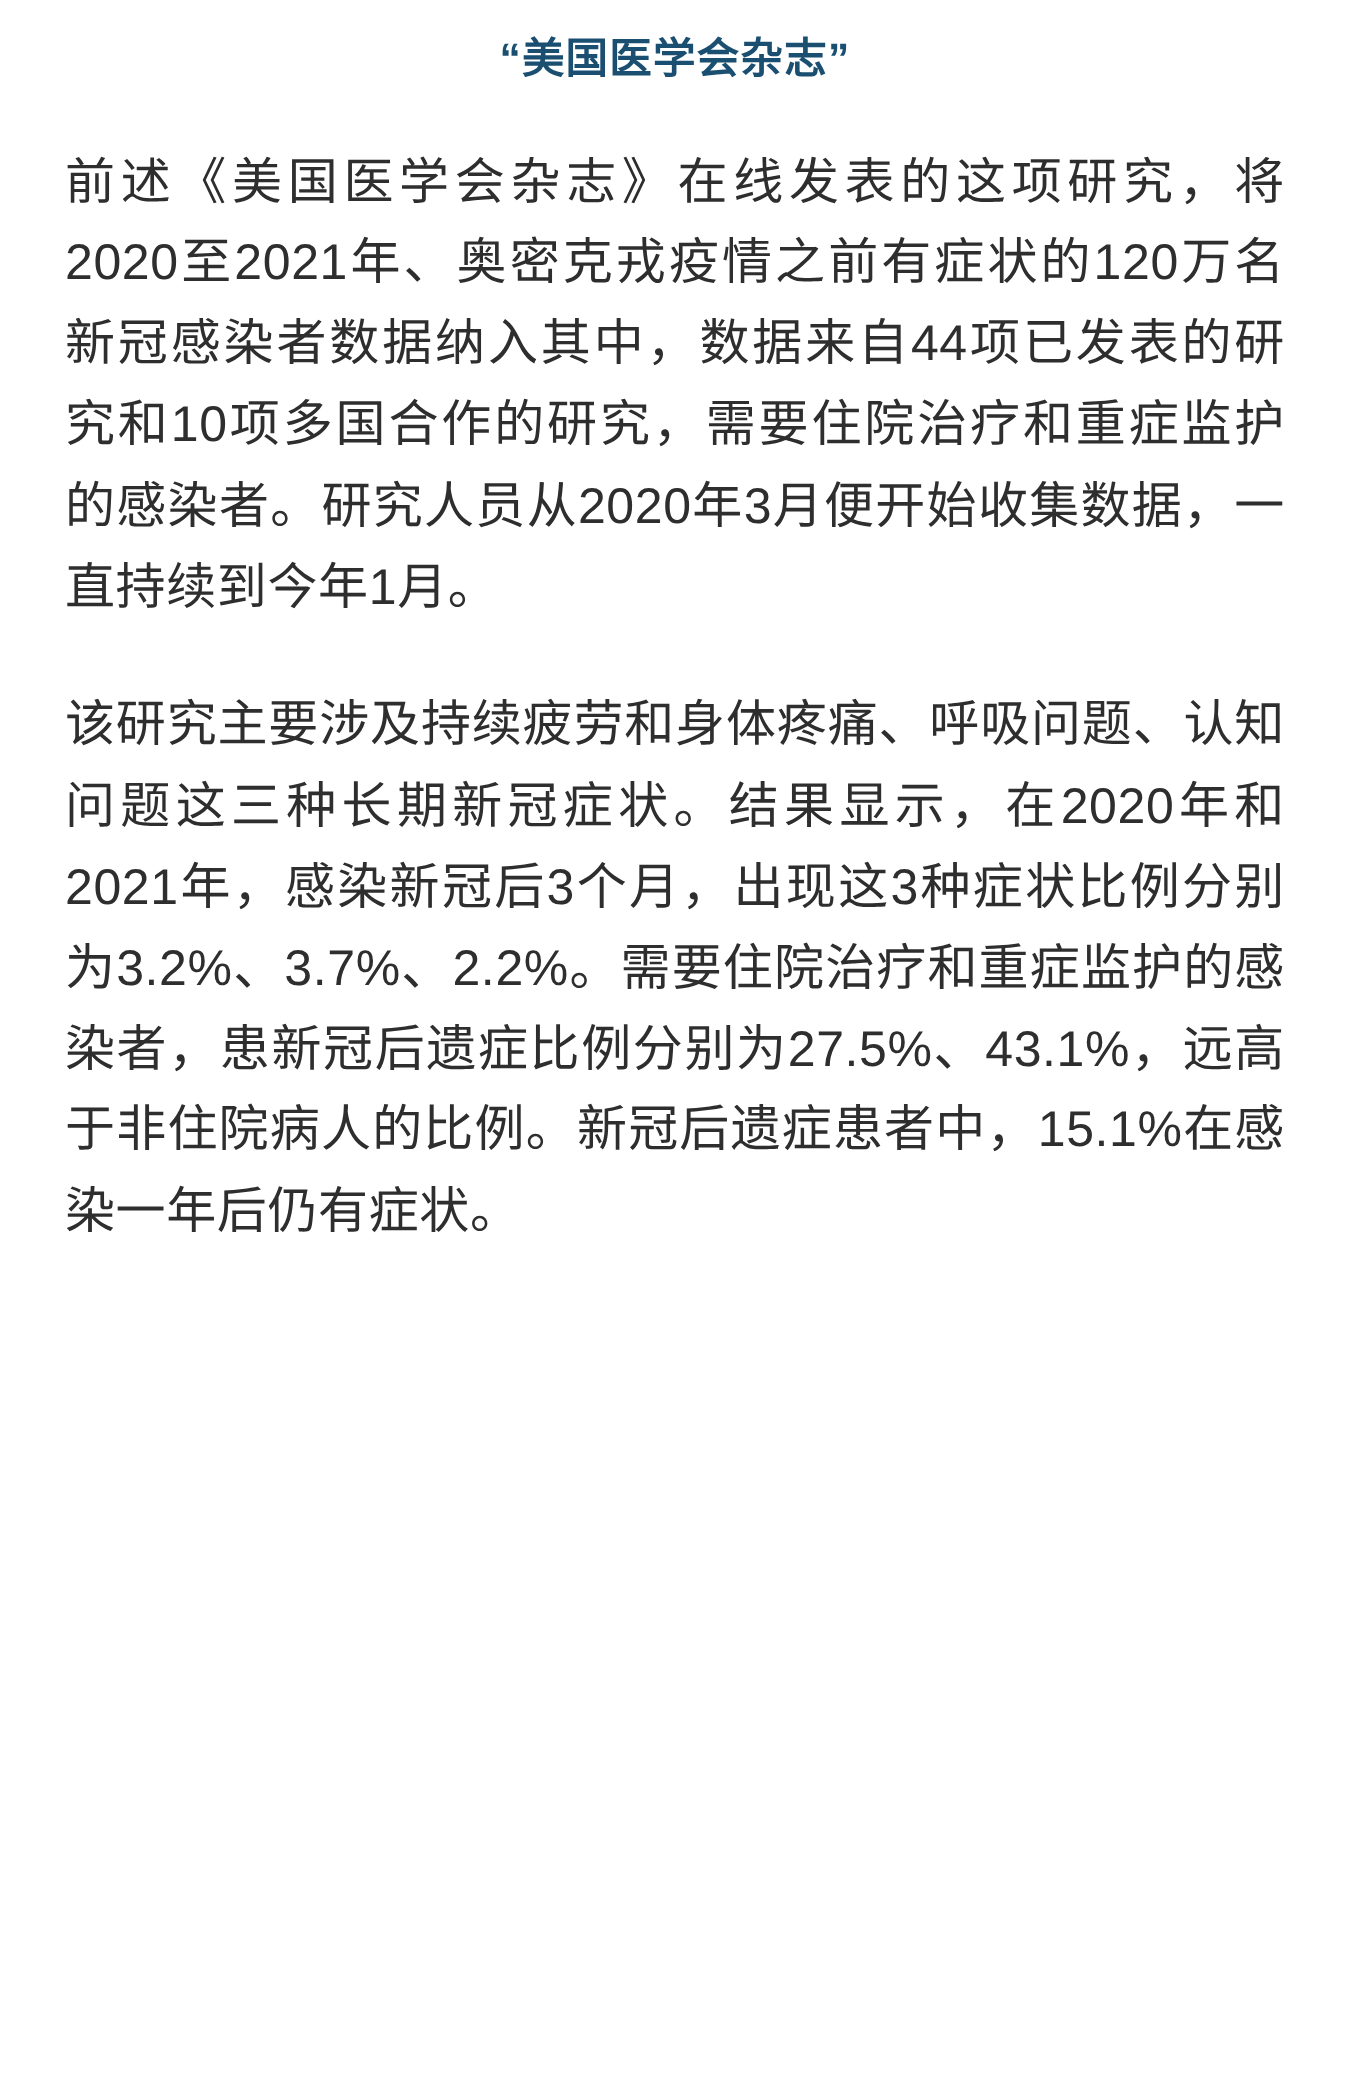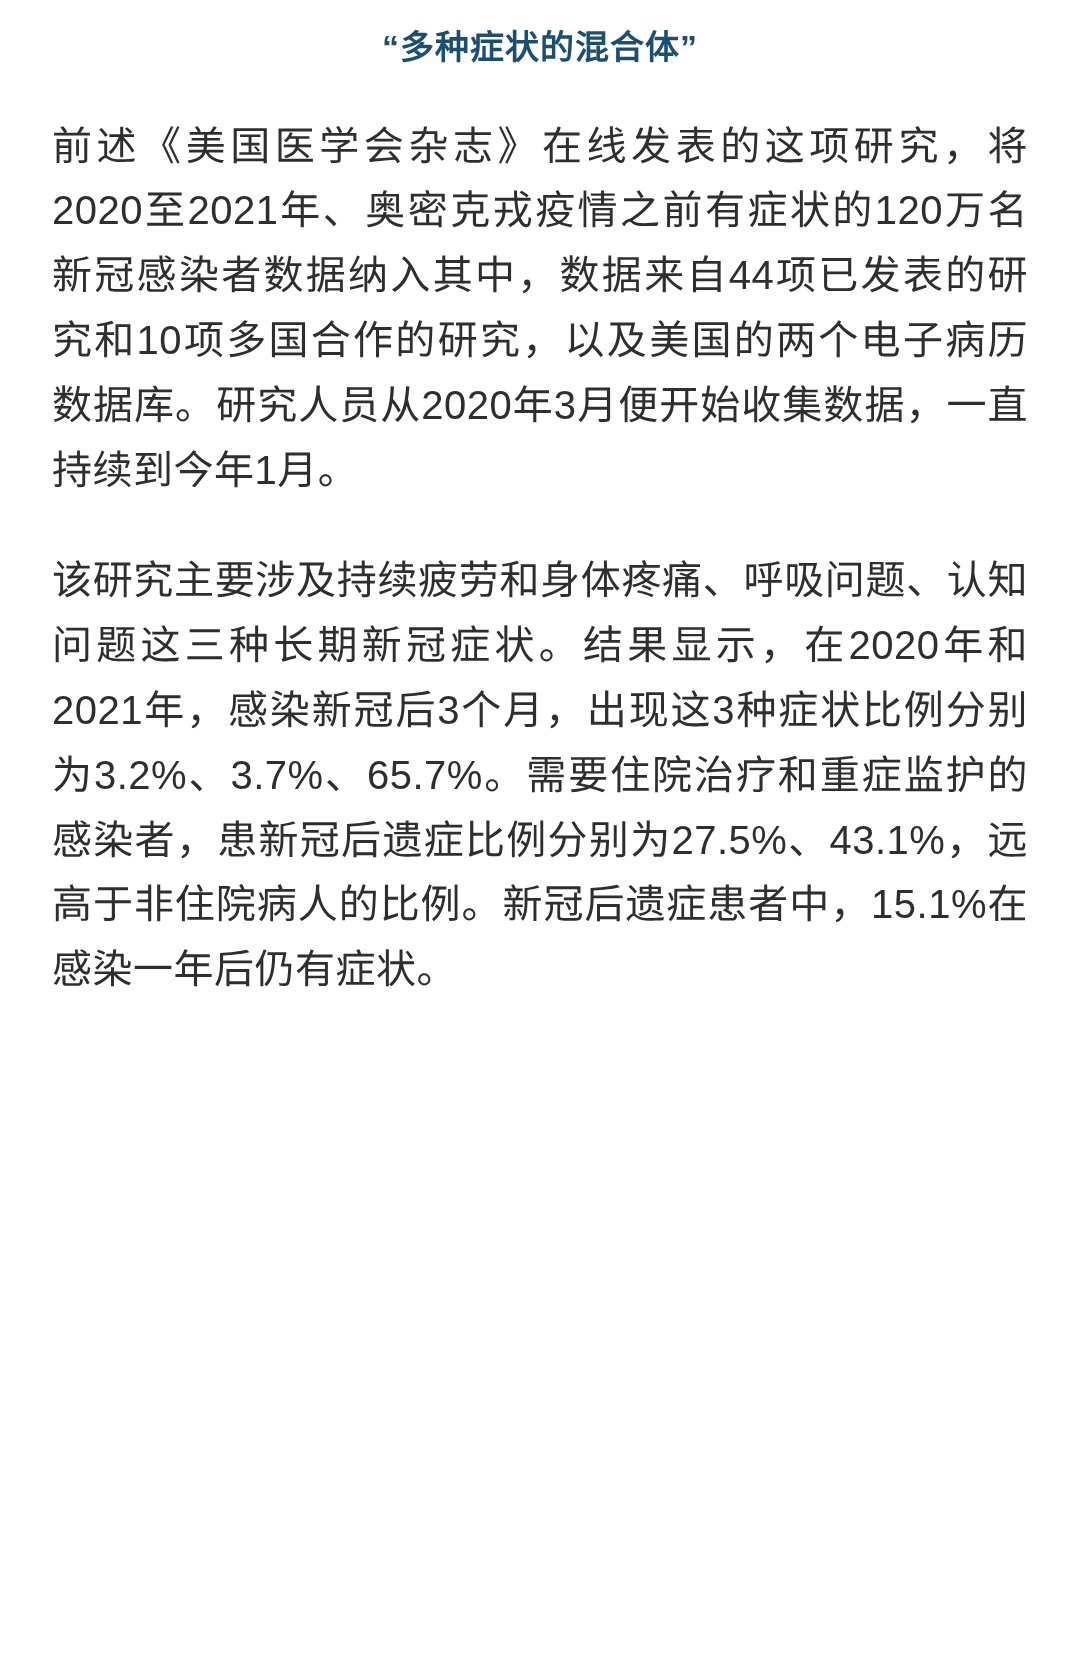--- a/index.html
+++ b/index.html
@@ -46,20 +46,20 @@
   }
   .paragraph:last-child {
     margin-bottom: 0;
   }
 </style>
 </head>
 <body>
 
 <div class="page">
 
-  <h1 class="article-heading" style="color: rgb(27, 79, 114);">“多种症状的混合体”</h1>
+  <h1 class="article-heading" style="color: rgb(27, 79, 114);">“美国医学会杂志”</h1>
 
   <div class="article-body">
-    <p class="paragraph">前述《美国医学会杂志》在线发表的这项研究，将2020至2021年、奥密克戎疫情之前有症状的120万名新冠感染者数据纳入其中，数据来自44项已发表的研究和10项多国合作的研究，以及美国的两个电子病历数据库。研究人员从2020年3月便开始收集数据，一直持续到今年1月。</p>
-    <p class="paragraph">该研究主要涉及持续疲劳和身体疼痛、呼吸问题、认知问题这三种长期新冠症状。结果显示，在2020年和2021年，感染新冠后3个月，出现这3种症状比例分别为3.2%、3.7%、65.7%。需要住院治疗和重症监护的感染者，患新冠后遗症比例分别为27.5%、43.1%，远高于非住院病人的比例。新冠后遗症患者中，15.1%在感染一年后仍有症状。</p>
+    <p class="paragraph">前述《美国医学会杂志》在线发表的这项研究，将2020至2021年、奥密克戎疫情之前有症状的120万名新冠感染者数据纳入其中，数据来自44项已发表的研究和10项多国合作的研究，需要住院治疗和重症监护的感染者。研究人员从2020年3月便开始收集数据，一直持续到今年1月。</p>
+    <p class="paragraph">该研究主要涉及持续疲劳和身体疼痛、呼吸问题、认知问题这三种长期新冠症状。结果显示，在2020年和2021年，感染新冠后3个月，出现这3种症状比例分别为3.2%、3.7%、2.2%。需要住院治疗和重症监护的感染者，患新冠后遗症比例分别为27.5%、43.1%，远高于非住院病人的比例。新冠后遗症患者中，15.1%在感染一年后仍有症状。</p>
   </div>
 
 </div>
 
 </body></html>

